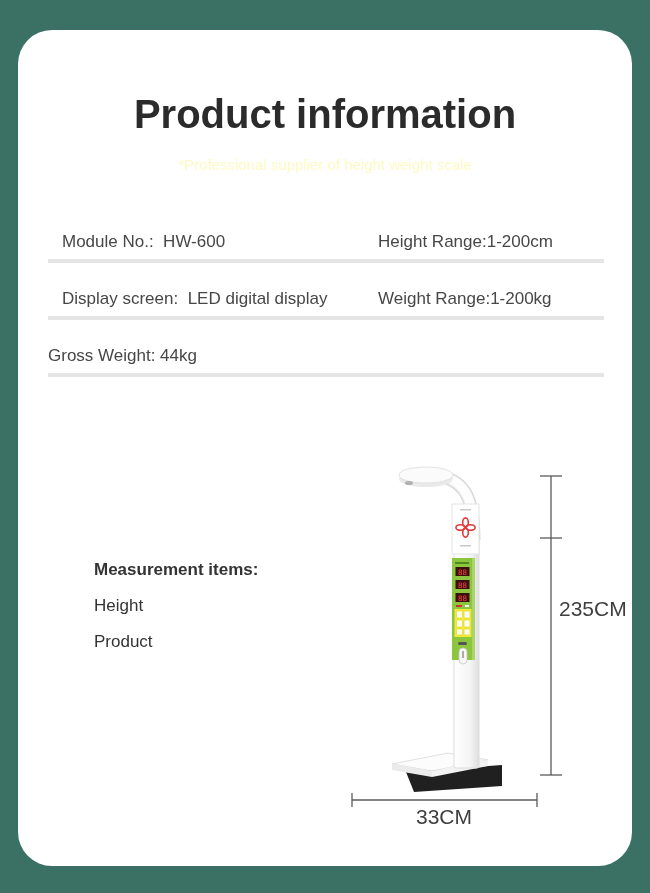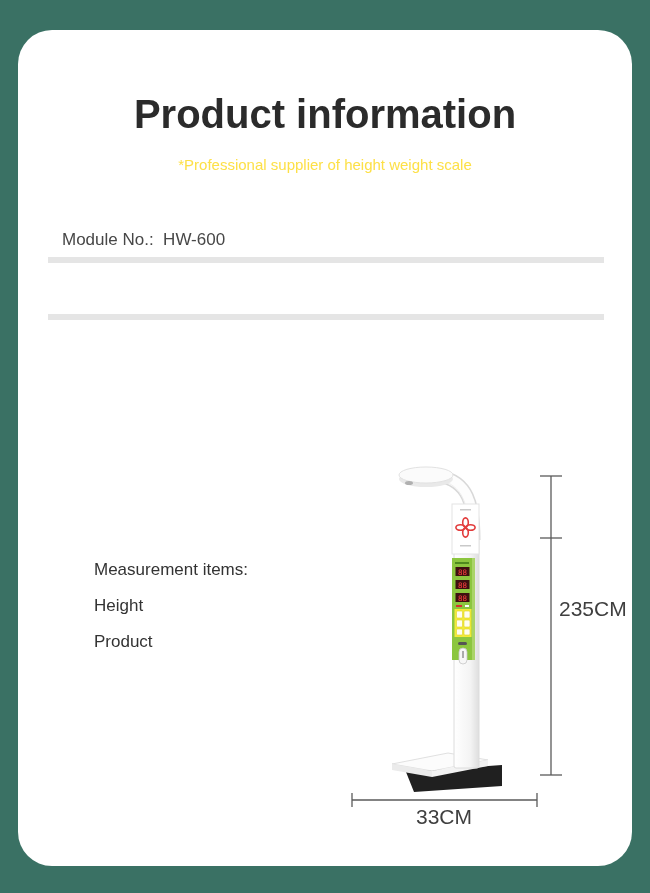--- a/index.html
+++ b/index.html
@@ -13,48 +13,54 @@
     position:absolute; left:18px; top:30px; width:614px; height:836px;
     background:#ffffff; border-radius:34px;
   }
   .title {
     position:absolute; left:0; top:92px; width:650px;
     text-align:center; font-size:40px; font-weight:bold; color:#2b2b2b;
     letter-spacing:0px;
   }
   .subtitle {
     position:absolute; left:0; top:156px; width:650px;
-    text-align:center; font-size:15px; color:#fde047;
+    text-align:center; font-size:15px; color:#fef9c3;
   }
   .spec-table { position:absolute; left:48px; top:206px; width:556px; }
   .spec-row {
     height:57px; display:flex; align-items:flex-end;
-    border-bottom:6px solid #e5e5e5; box-sizing:border-box; padding-bottom:7px;
+    border-bottom:4px solid #e5e5e5; box-sizing:border-box; padding-bottom:7px;
   }
   .spec-left  { width:316px; padding-left:14px; font-size:17px; color:#474747; white-space:pre-wrap; }
   .spec-right { flex:1; font-size:17px; color:#474747; }
   .measurement { position:absolute; left:94px; top:560px; }
-  .m-title { font-size:17px; font-weight:normal; color:#333333; }
+  .m-title { font-size:17px; font-weight:bold; color:#333333; }
   .m-item  { font-size:17px; font-weight:normal; color:#333333; margin-top:16px; }
   .figure { position:absolute; left:340px; top:450px; width:300px; height:390px; }
   svg text.dim { font-family:"Liberation Sans","DejaVu Sans",sans-serif; font-size:21px; fill:#3f3f3f; }
 </style>
 </head>
 <body>
 
 <div class="card"></div>
 
 <div class="title">Product information</div>
 <div class="subtitle">*Professional supplier of height weight scale</div>
 
 <div class="spec-table">
   <div class="spec-row">
     <div class="spec-left">Module No.:  HW-600</div>
+    <div class="spec-right">Height Range:1-200cm</div>
   </div>
   <div class="spec-row">
+    <div class="spec-left">Display screen:  LED digital display</div>
+    <div class="spec-right">Weight Range:1-200kg</div>
+  </div>
+  <div class="spec-row">
+    <div class="spec-right">Gross Weight: 44kg</div>
   </div>
 </div>
 
 <div class="measurement">
   <div class="m-title">Measurement items:</div>
   <div class="m-item">Height</div>
   <div class="m-item">Product</div>
 </div>
 
 <svg class="figure" viewBox="0 0 300 390">

